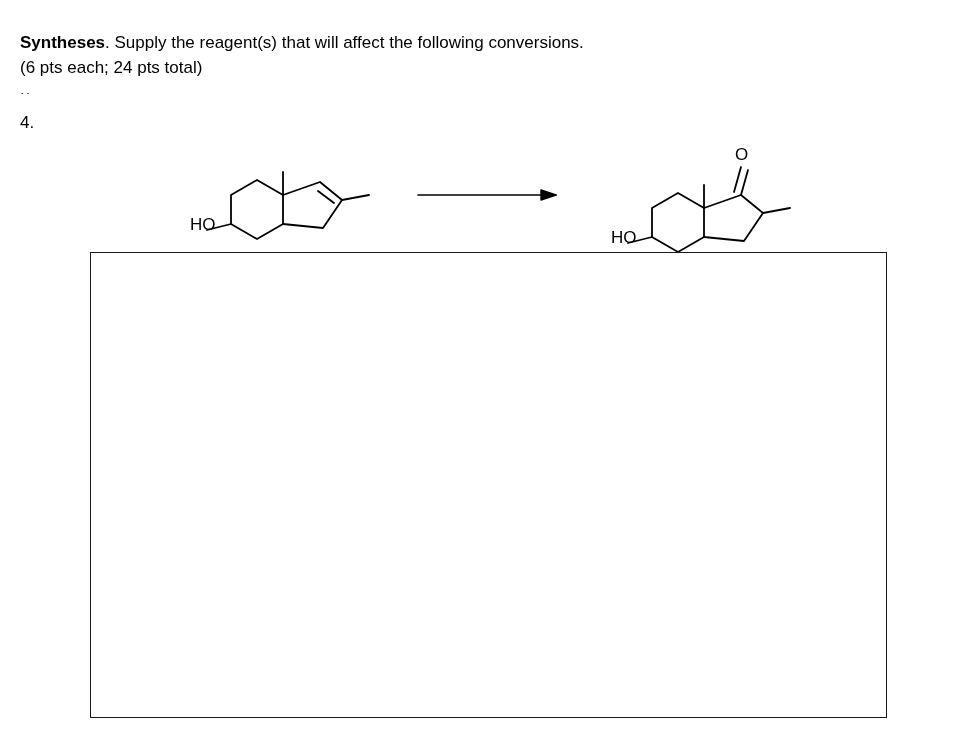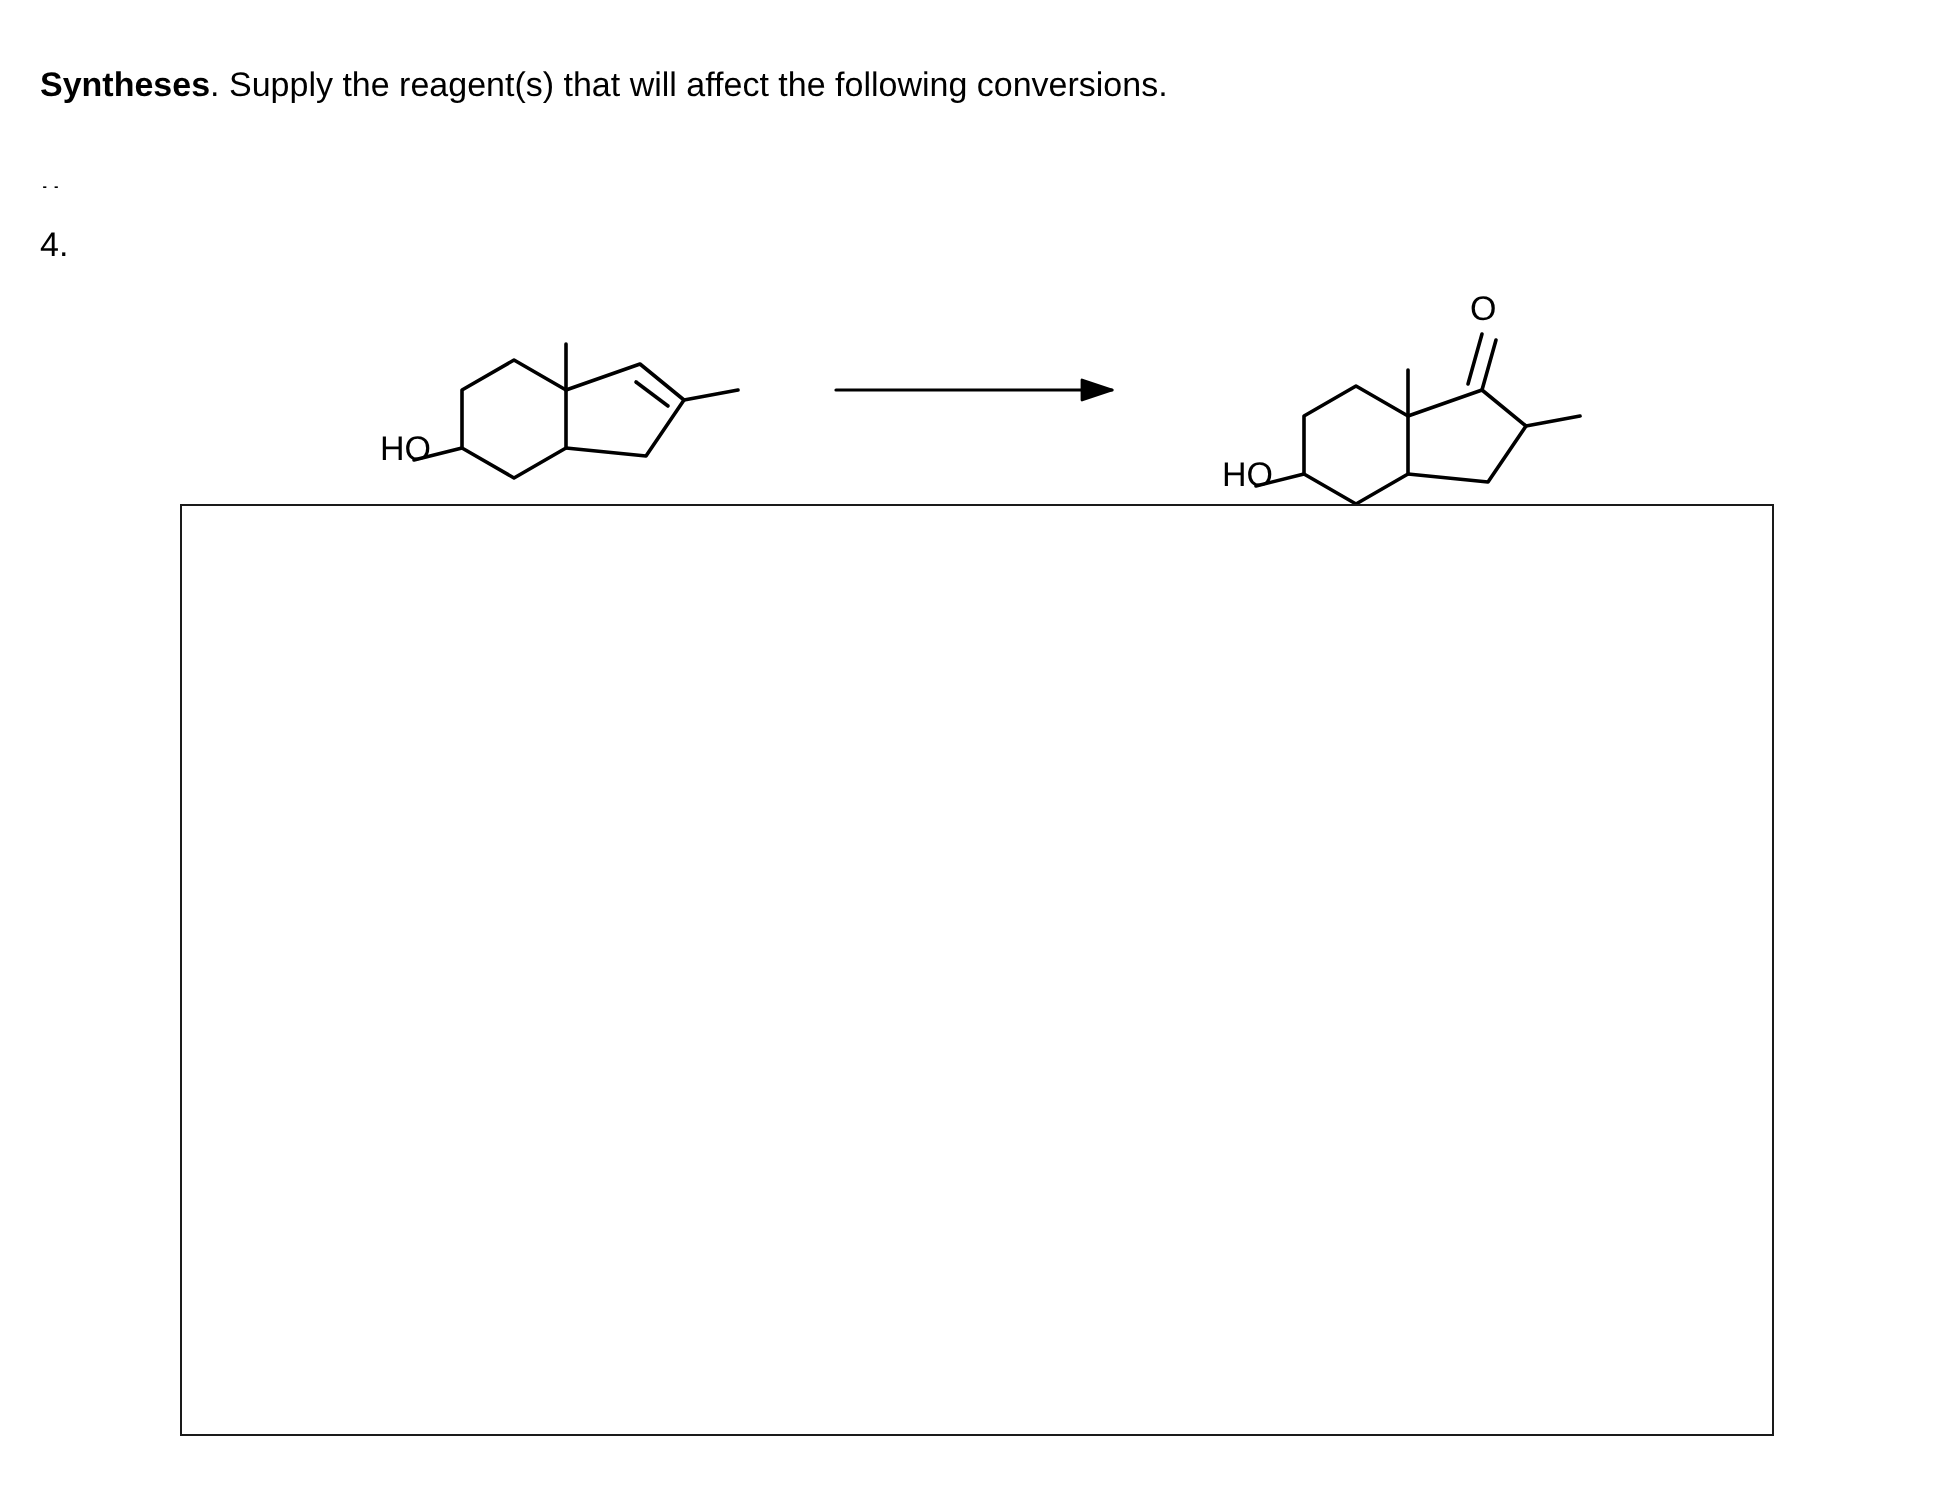--- a/index.html
+++ b/index.html
@@ -71,21 +71,21 @@
     background: #ffffff;
     box-sizing: border-box;
   }
   svg { display: block; }
 </style>
 </head>
 <body>
 
 <div class="page">
 
-  <div class="instructions"><span class="lead">Syntheses</span><span>. Supply the reagent(s) that will affect the following conversions.</span><br></div>
+  <div class="instructions"><span class="lead">Syntheses</span><span>. Supply the reagent(s) that will affect the following conversions.</span><br><span>(6 pts each; 24 pts total)</span></div>
 
   <div class="clipped-artifact">..</div>
 
   <div class="q-number">4.</div>
 
   <div class="scheme">
     <svg width="970" height="125" viewBox="0 0 970 125" xmlns="http://www.w3.org/2000/svg">
       <g stroke="#000000" stroke-width="1.8" fill="none" stroke-linecap="round" stroke-linejoin="round">
 
         <g>

